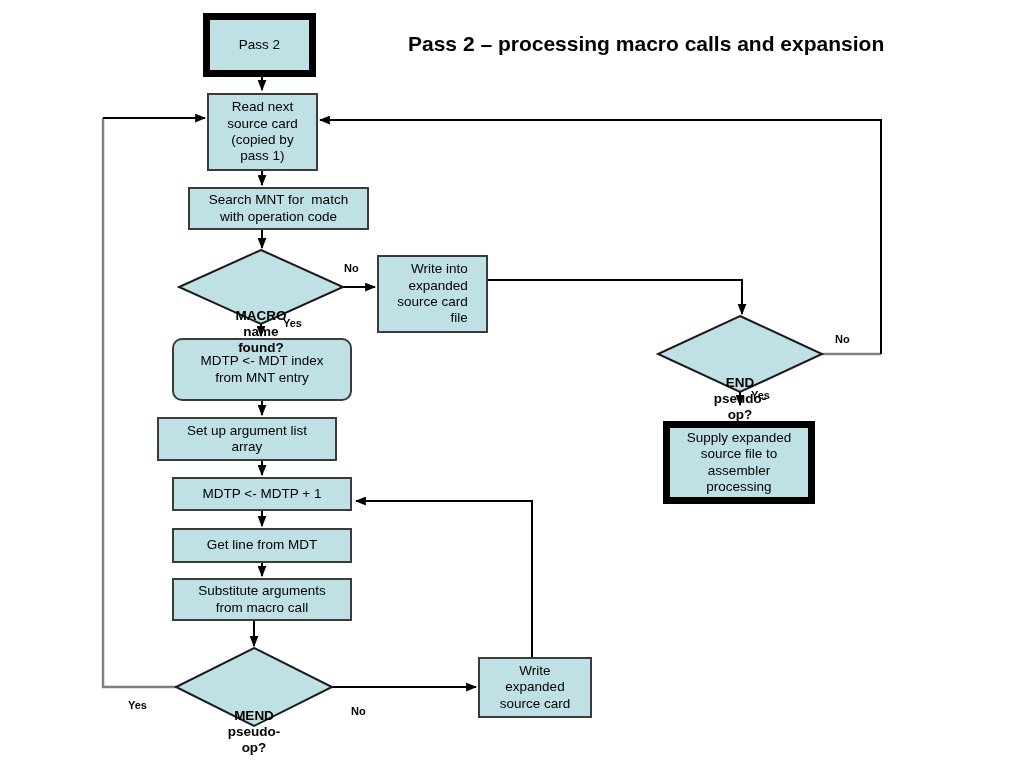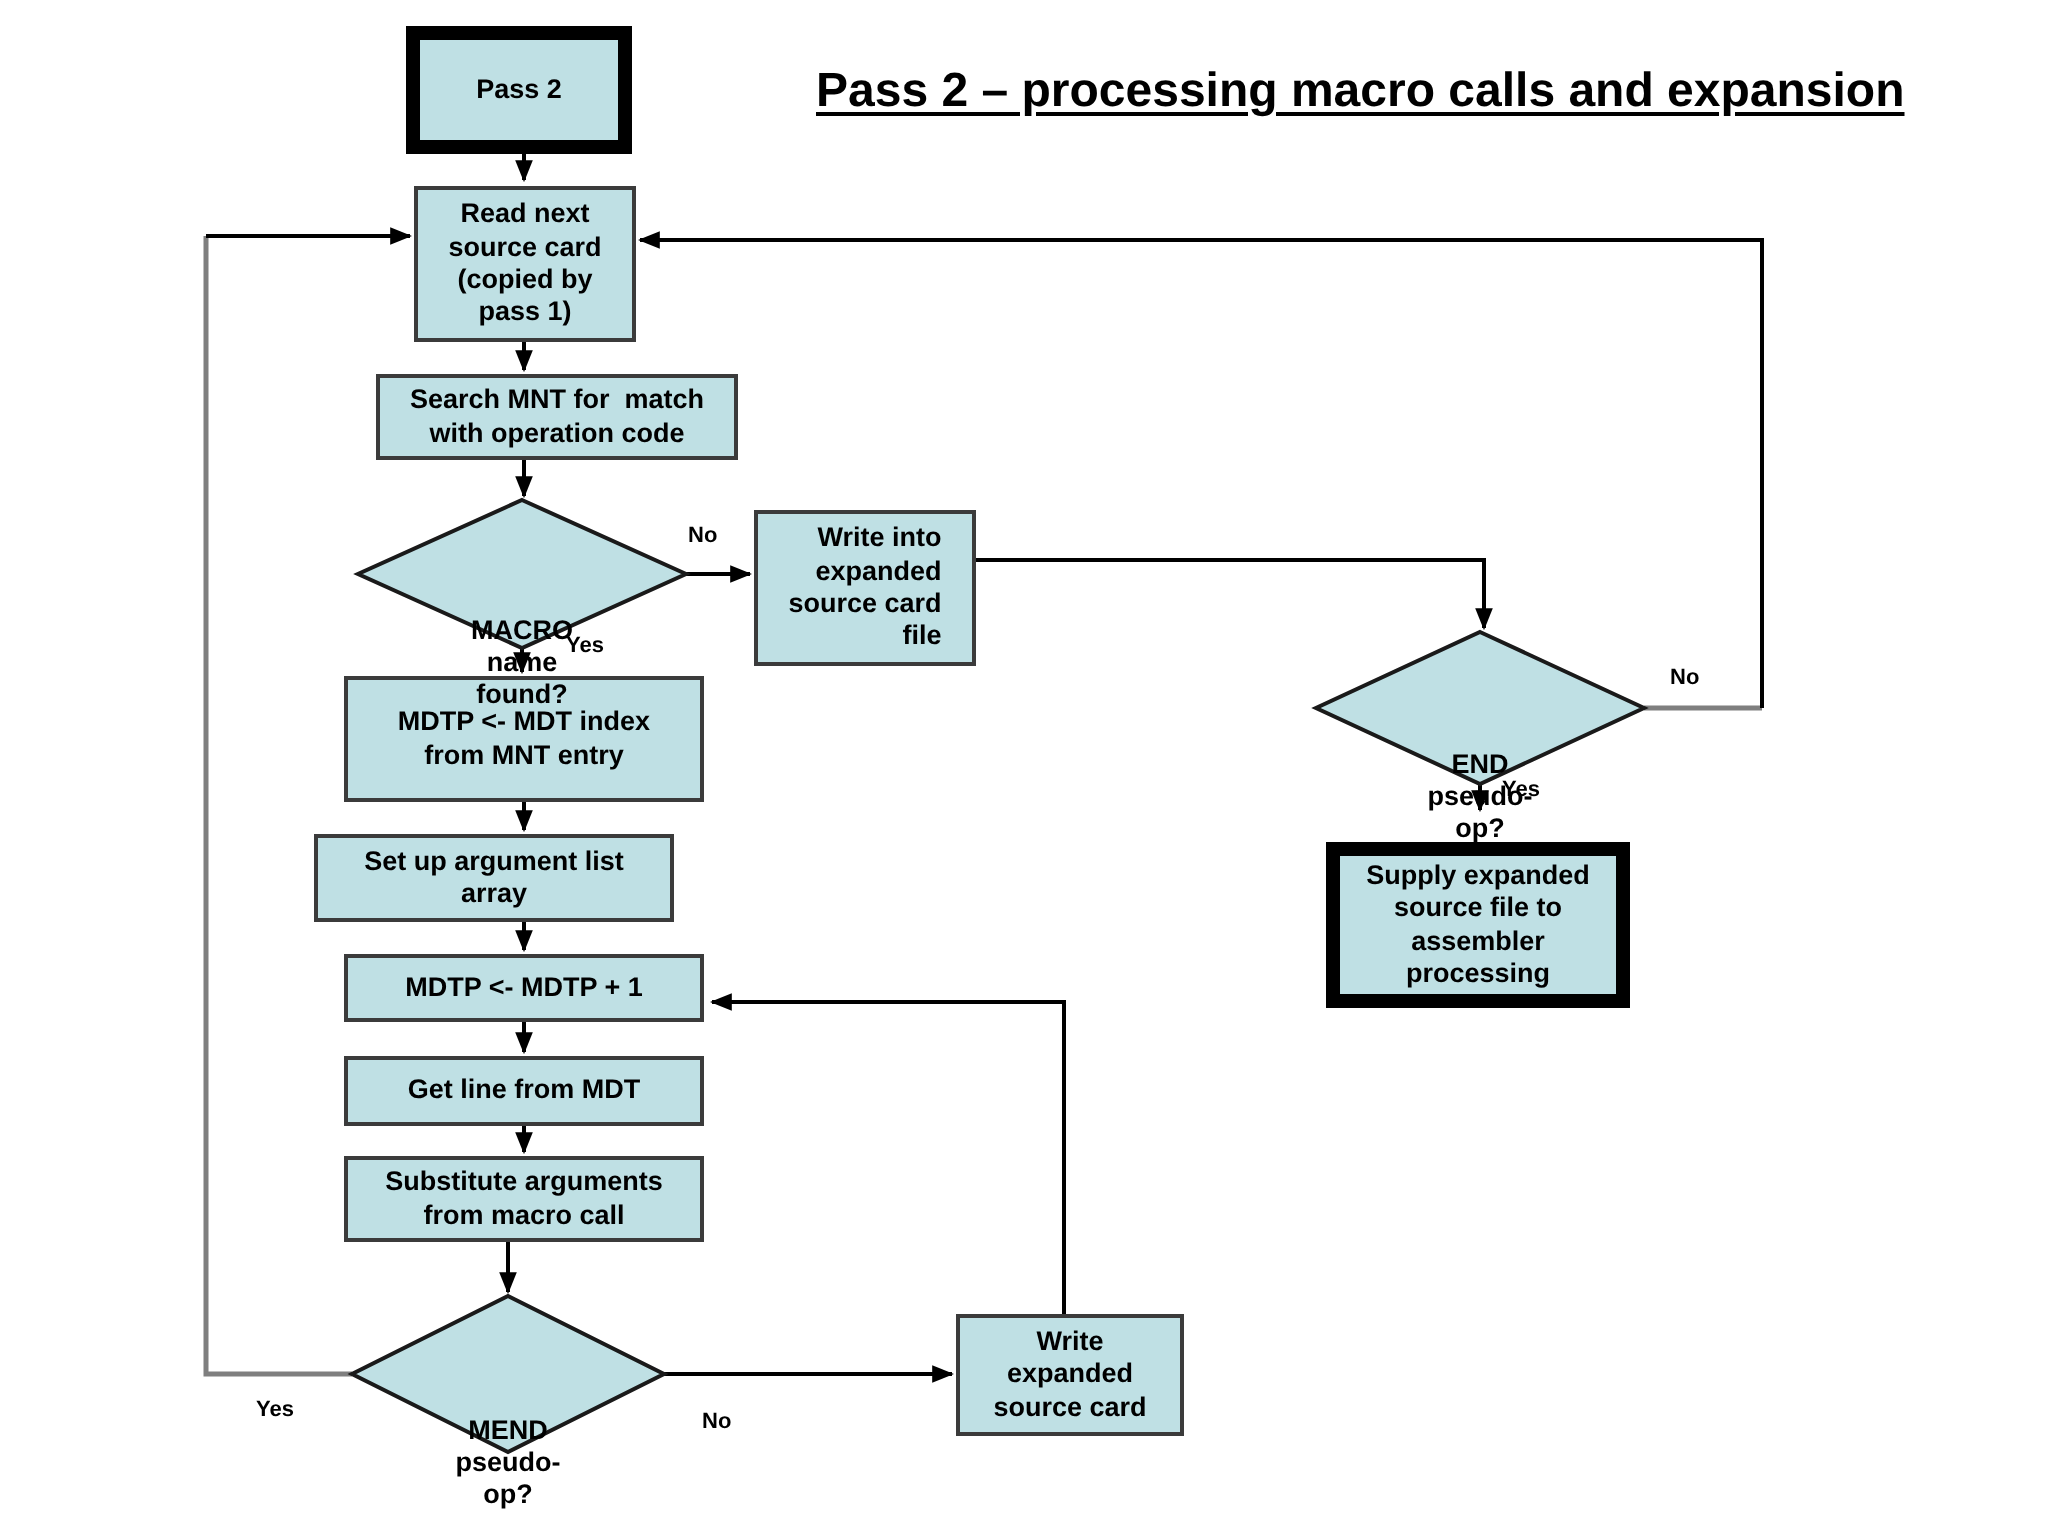--- a/index.html
+++ b/index.html
@@ -6,33 +6,33 @@
   .canvas{
     position:relative;width:1024px;height:768px;background:#fff;overflow:hidden;
     font-family:"Liberation Sans",sans-serif;color:#000;
   }
   .wires{position:absolute;left:0;top:0;}
   .wire{stroke:var(--line,#000);stroke-width:2;fill:none;}
   .wire-gray{stroke:var(--line-gray,#7f7f7f);stroke-width:2.5;fill:none;}
   .diamond{fill:var(--node-fill,#bfe0e4);stroke:var(--diamond-border,#1a1a1a);stroke-width:2;}
   .node{
     position:absolute;display:flex;align-items:center;justify-content:center;
-    text-align:center;font-weight:bold;font-size:13.5px;line-height:1.22;
+    text-align:center;font-weight:normal;font-size:13.5px;line-height:1.22;
     background:var(--node-fill,#bfe0e4);border:2px solid var(--node-border,#3b3b3b);
     box-sizing:border-box;white-space:pre-wrap;
   }
   .thick{border:7px solid var(--thick-border,#000);}
   .dlabel{
     position:absolute;transform:translate(-50%,-50%);text-align:center;
     font-weight:bold;font-size:13.5px;line-height:1.2;white-space:pre-wrap;margin-top:44px;
   }
   .elabel{position:absolute;font-weight:bold;font-size:11px;white-space:nowrap;}
   .title{
-    position:absolute;left:408px;top:32px;font-size:24px;font-weight:bold;
-    text-decoration:underline;text-underline-offset:3px;white-space:nowrap;
+    position:absolute;left:408px;top:32px;font-size:21px;font-weight:bold;
+    text-underline-offset:3px;white-space:nowrap;
   }
 </style>
 </head>
 <body>
 
 <div class="canvas">
 
   <svg class="wires" width="1024" height="768">
     <defs>
       <marker id="arr" viewBox="0 0 10 8" refX="9" refY="4" markerWidth="11" markerHeight="9" orient="auto" markerUnits="userSpaceOnUse">
@@ -79,21 +79,21 @@
 pass 1)</span></div>
 
   <div class="node" style="left:188px;top:187px;width:181px;height:43px;"><span>Search MNT for  match
 with operation code</span></div>
 
   <div class="node" style="left:377px;top:255px;width:111px;height:78px;text-align:right;"><span>Write into
 expanded
 source card
 file</span></div>
 
-  <div class="node" style="left:172px;top:338px;width:180px;height:63px;"><span>MDTP &lt;- MDT index
+  <div class="node" style="left:172px;top:338px;width:180px;height:63px;border-radius:10px;"><span>MDTP &lt;- MDT index
 from MNT entry</span></div>
 
   <div class="node" style="left:157px;top:417px;width:180px;height:44px;"><span>Set up argument list
 array</span></div>
 
   <div class="node" style="left:172px;top:477px;width:180px;height:34px;"><span>MDTP &lt;- MDTP + 1</span></div>
 
   <div class="node" style="left:172px;top:528px;width:180px;height:35px;"><span>Get line from MDT</span></div>
 
   <div class="node" style="left:172px;top:578px;width:180px;height:43px;"><span>Substitute arguments

